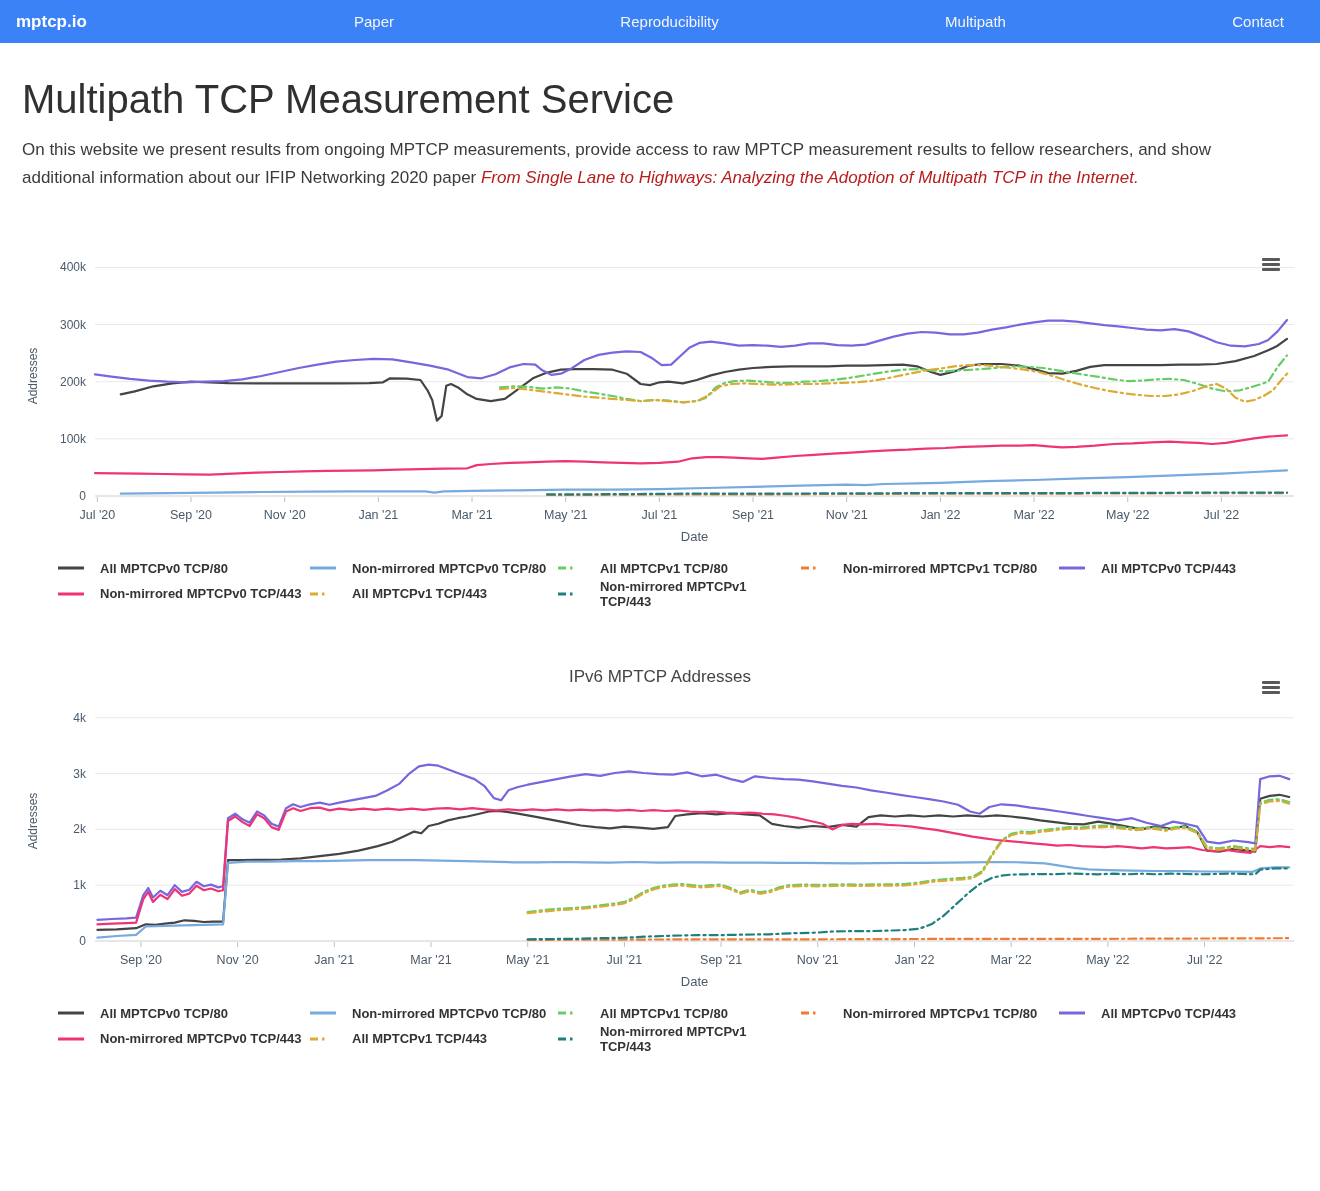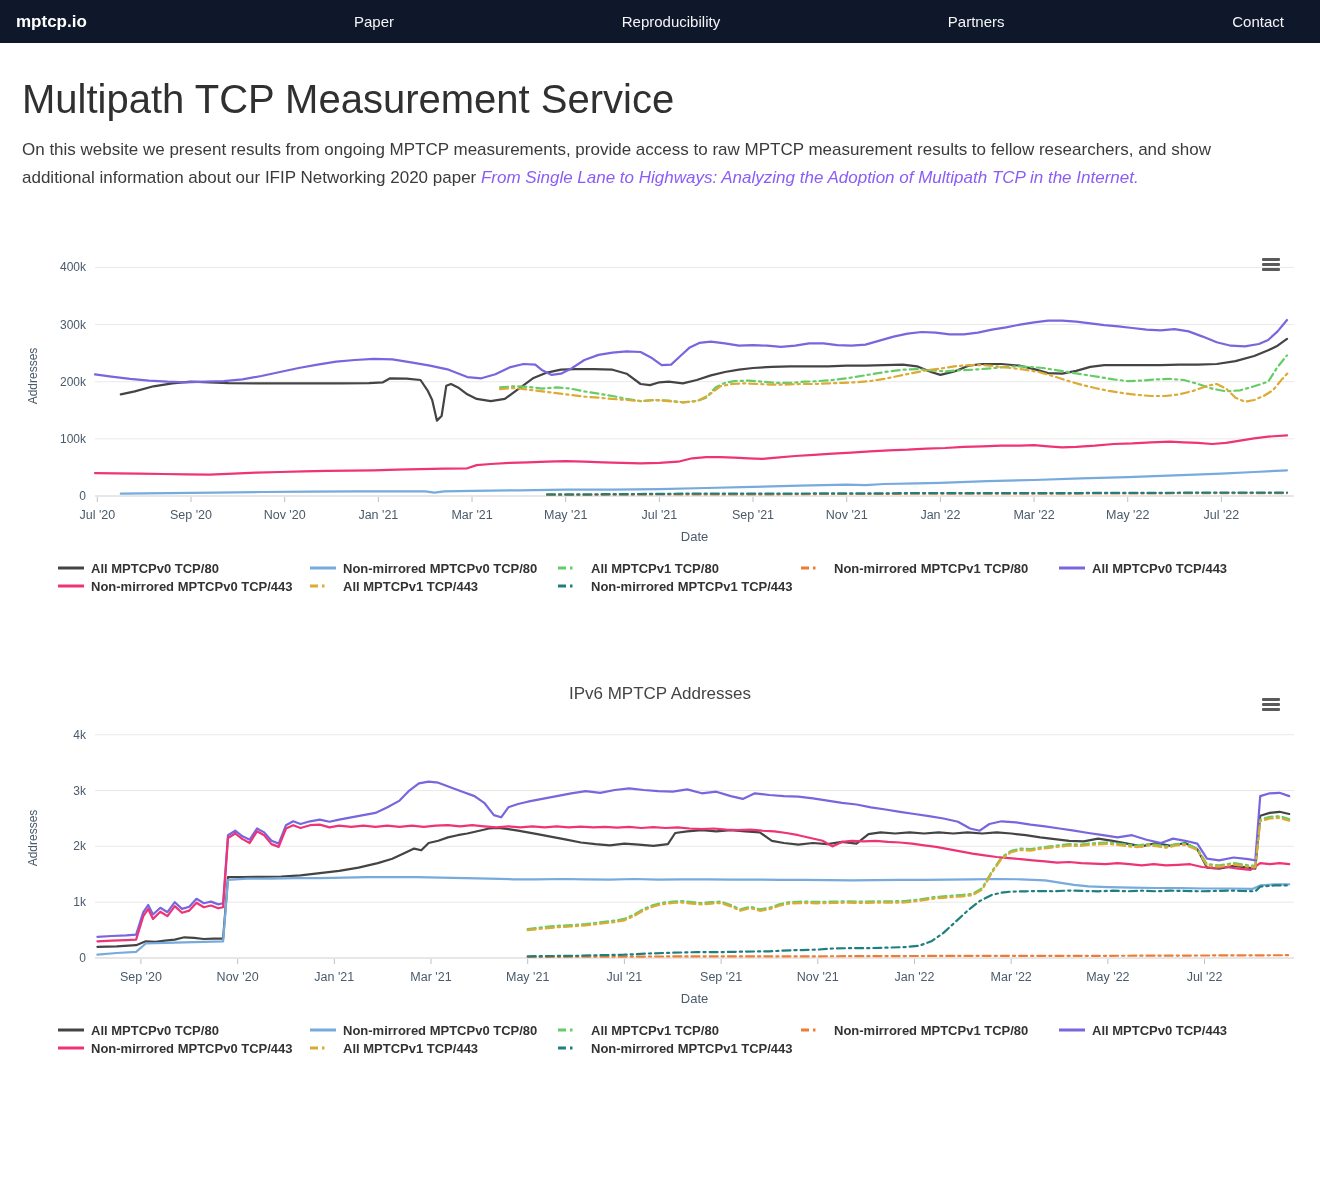--- a/index.html
+++ b/index.html
@@ -1,51 +1,51 @@
 <!DOCTYPE html>
 <html><head>
 <meta charset="utf-8">
 <style>
   * { box-sizing: border-box; }
   html,body { margin:0; padding:0; background:#ffffff; }
   body { font-family:"Liberation Sans", sans-serif; color:#3b3b3b; width:1320px; }
 
   
-  .navbar { height:43px; background:#0f172a; display:flex; align-items:center; padding:0 16px; }
+  .navbar { height:43px; background:#3b82f6; display:flex; align-items:center; padding:0 16px; }
   .brand { color:#ffffff; font-weight:bold; font-size:17px; text-decoration:none; }
   .nav-list { list-style:none; display:flex; justify-content:space-between; width:950px; margin:0 0 0 auto; padding:0 20px 0 0; }
   .nav-list a { color:#f4f5f6; font-size:15px; text-decoration:none; }
 
   
   .container { padding:0 22px; }
   h1.page-title { font-size:40px; font-weight:400; color:#303030; margin:34px 0 14px 0; letter-spacing:0; }
   p.copy { font-size:17px; line-height:1.64; margin:14px 0 12px 0; max-width:1252px; color:#3b3b3b; }
-  p.copy a { color:#8b5cf6; text-decoration:none; }
+  p.copy a { color:#b91c1c; text-decoration:none; }
   a.seg-link-italic { font-style:italic; }
 
   
   .chart-block { position:relative; margin-top:52px; }
-  .chart-block + .chart-block { margin-top:90px; }
+  .chart-block + .chart-block { margin-top:58px; }
   .chart-title { text-align:center; font-size:17px; color:#444444; margin-bottom:2px; }
   .modebar { position:absolute; top:12px; right:18px; width:18px; cursor:pointer; }
   .mb-bar { display:block; height:2.5px; background:#5a5a5a; margin:2.5px 0; border-radius:1px; }
   .plot svg { display:block; }
   .legend { margin:2px 0 0 36px; }
   .legend-row { display:flex; align-items:center; margin:3px 0; }
-  .legend-item { display:flex; align-items:center; gap:7px; font-size:13px; font-weight:700; color:#333333; cursor:pointer; }
+  .legend-item { display:flex; align-items:center; gap:16px; font-size:13px; font-weight:700; color:#333333; cursor:pointer; }
 </style>
 </head>
 <body>
 
 <nav class="navbar">
   <a href="#" class="brand">mptcp.io</a>
   <ul class="nav-list">
     <li><a href="#">Paper</a></li>
     <li><a href="#">Reproducibility</a></li>
-    <li><a href="#">Partners</a></li>
+    <li><a href="#">Multipath</a></li>
     <li><a href="#">Contact</a></li>
   </ul>
 </nav>
 
 <main class="container">
   <h1 class="page-title">Multipath TCP Measurement Service</h1>
 
   <p class="copy"><span>On this website we present results from ongoing MPTCP measurements, provide access to raw MPTCP measurement results to fellow researchers, and show additional information about our IFIP Networking 2020 paper </span><a href="#" class="seg-link-italic">From Single Lane to Highways: Analyzing the Adoption of Multipath TCP in the Internet.</a></p>
 
   <section class="chart-block">

